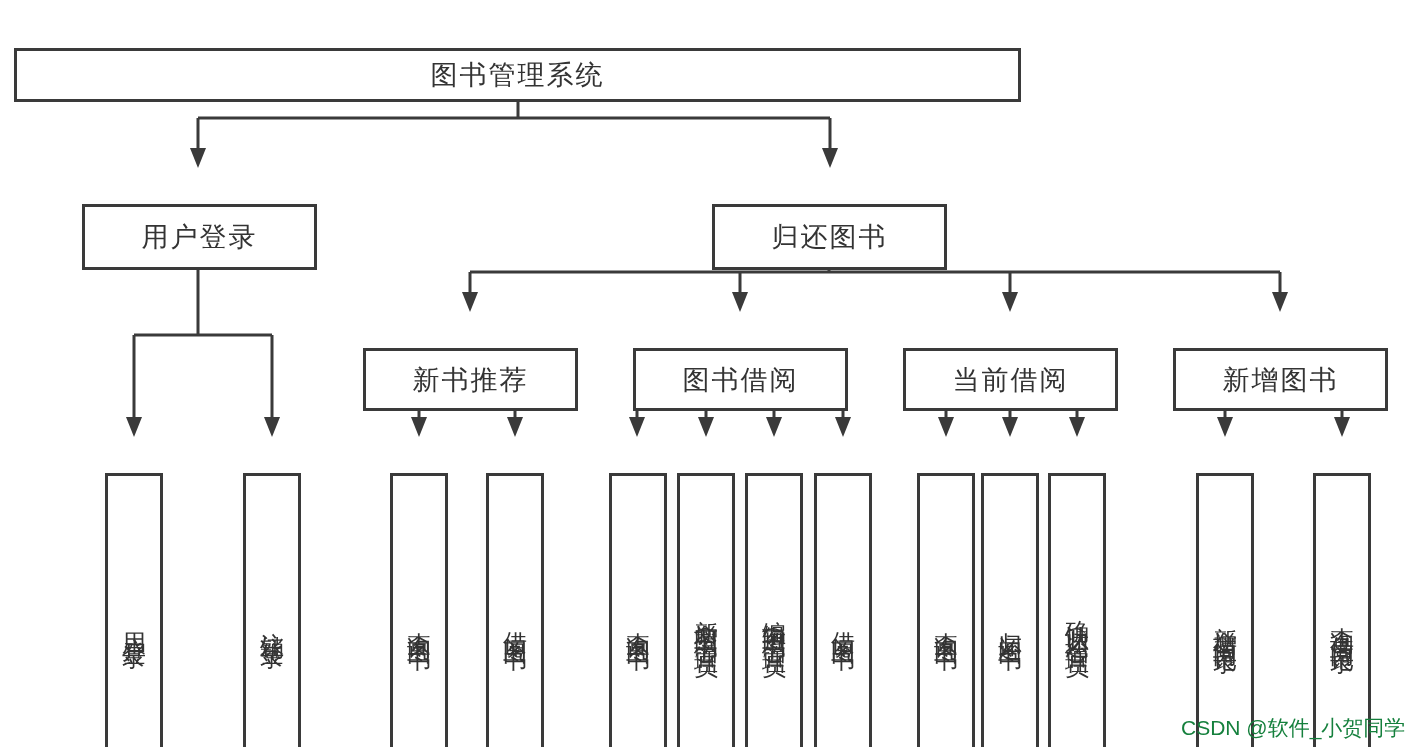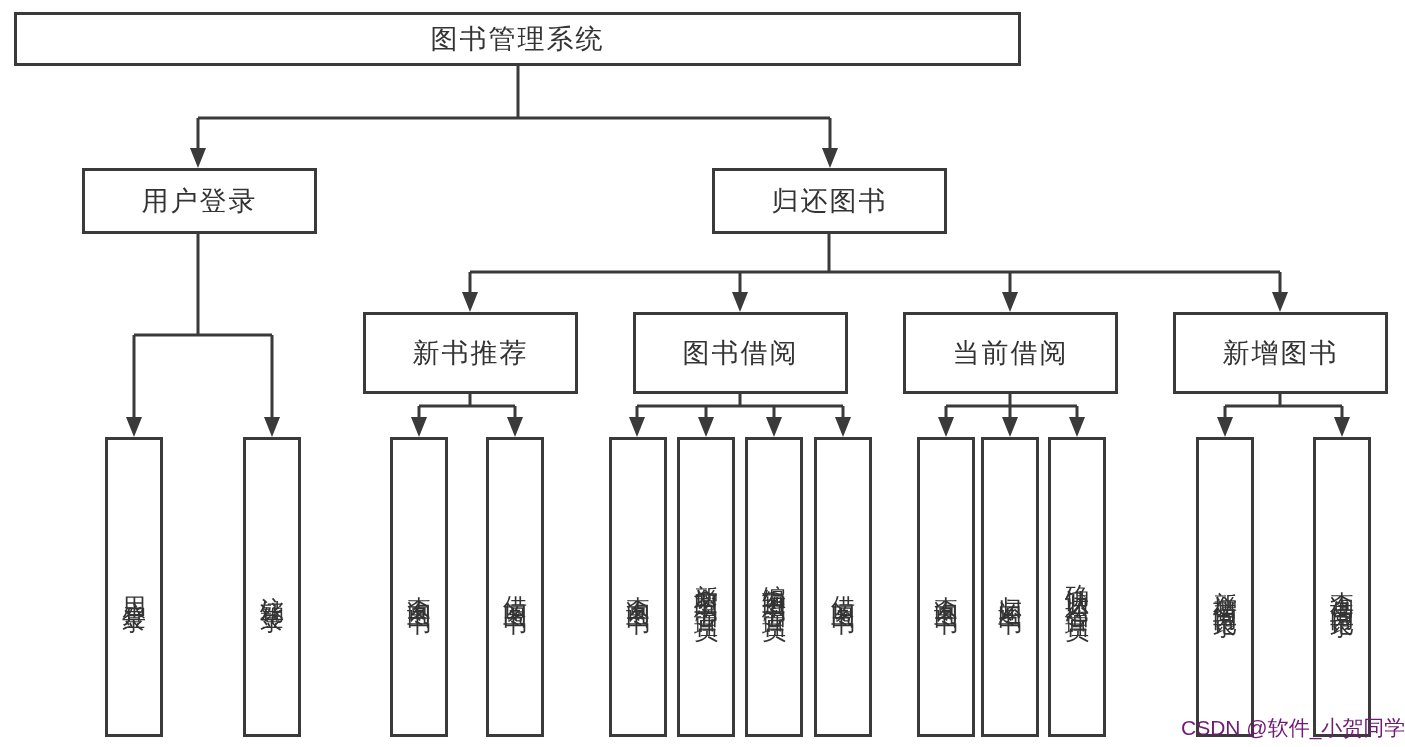--- a/index.html
+++ b/index.html
@@ -14,38 +14,39 @@
   .box{
     position:absolute;
     box-sizing:border-box;
     border:3px solid #3a3a3a;
     background:#ffffff;
     display:flex;
     align-items:center;
     justify-content:center;
     color:#333333;
     z-index:2;
+    margin-top:36px;
   }
   .hbox{font-size:27px;letter-spacing:2px;}
   .root{left:14px;top:12px;width:1007px;height:54px;}
   .lvl2{top:168px;width:235px;height:66px;}
-  .lvl3{top:312px;width:215px;height:82px;}
+  .lvl3{top:312px;width:215px;height:63px;}
   .leaf{
     top:437px;width:58px;height:300px;
     writing-mode:vertical-rl;
     text-orientation:mixed;
     font-size:24px;
     letter-spacing:5px;
     line-height:1;
   }
   .watermark{
     position:absolute;
     left:1181px;top:714px;
     font-size:21px;
-    color:#701a75;
+    color:#15803d;
     z-index:3;
     white-space:nowrap;
   }
 </style>
 </head>
 <body>
 
 <div id="canvas">
 
   <svg id="connectors" width="1405" height="747" viewBox="0 0 1405 747">

